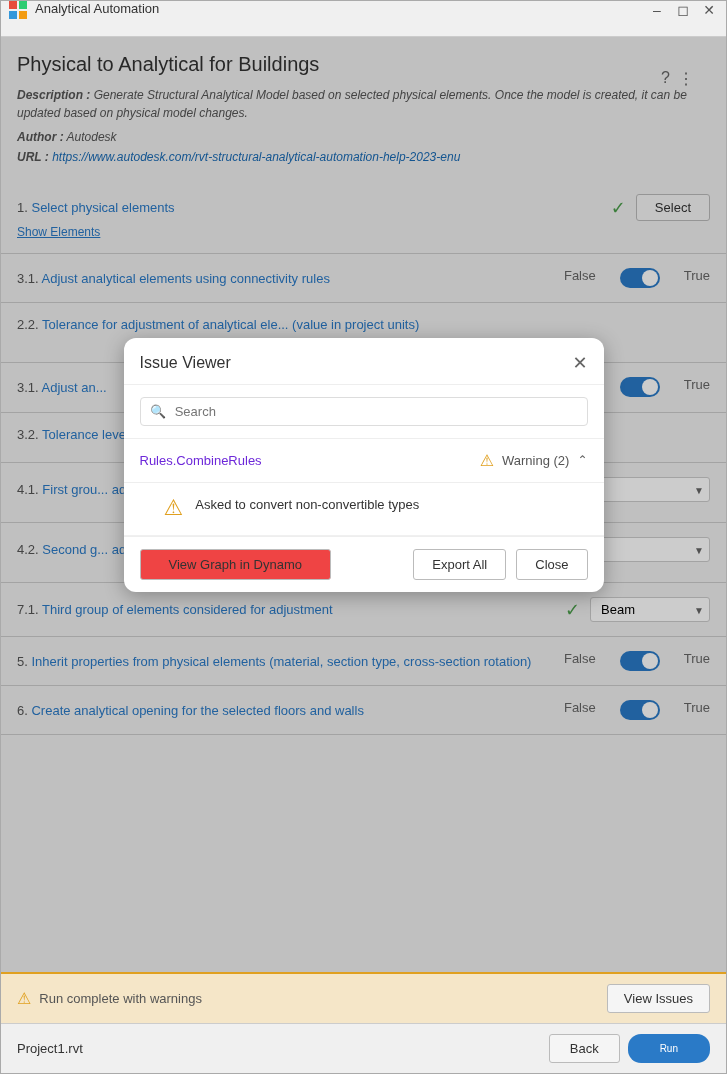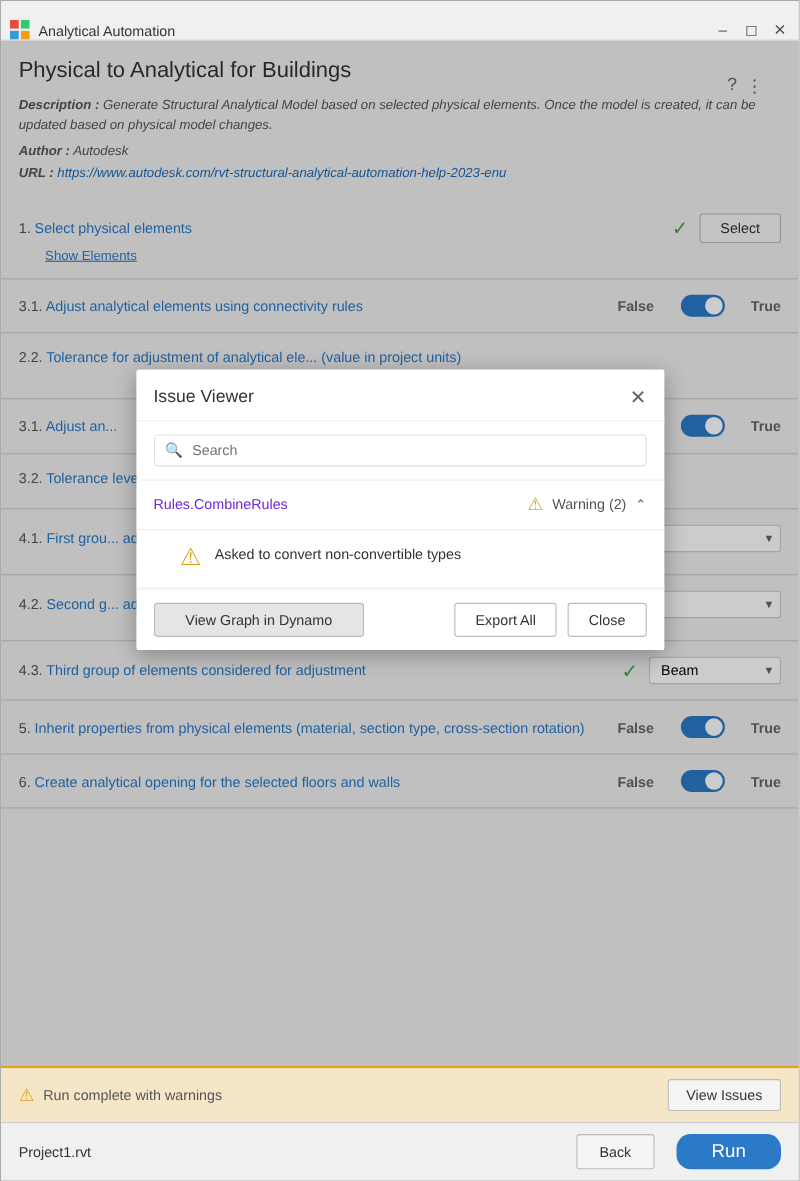--- a/index.html
+++ b/index.html
@@ -19,21 +19,21 @@
       background: #f0f0f0;
       display: flex;
       flex-direction: column;
       border: 1px solid #aaa;
     }
 
     .title-bar {
       background: #f0f0f0;
       height: 36px;
       display: flex;
-      align-items: flex-end;
+      align-items: flex-start;
       padding: 0 8px;
       border-bottom: 1px solid #ccc;
       flex-shrink: 0;
     }
 
     .title-bar-icon {
       width: 18px;
       height: 18px;
       margin-right: 8px;
       flex-shrink: 0;
@@ -163,34 +163,32 @@
       font-size: 13px;
       color: #333;
     }
 
     .show-elements {
       color: #2a7ac7;
       font-size: 12px;
       cursor: pointer;
       margin-top: 4px;
       display: inline-block;
-      margin-left: 24px;
     }
 
     .total-elements {
       font-size: 13px;
       color: #333;
       margin-top: 4px;
     }
 
     .toggle-row {
       display: flex;
-      align-items: center;
+      align-items: flex-start;
       gap: 24px;
-      font-weight: bold;
     }
 
     .toggle-label {
       font-size: 13px;
       color: #666;
     }
 
     .toggle {
       width: 40px;
       height: 20px;
@@ -283,60 +281,60 @@
       flex-shrink: 0;
     }
 
     .footer-file {
       font-size: 13px;
       color: #333;
     }
 
     .footer-buttons {
       display: flex;
-      gap: 20px;
+      gap: 8px;
     }
 
     .back-btn {
       padding: 6px 20px;
       background: #f5f5f5;
       border: 1px solid #bbb;
       border-radius: 3px;
       cursor: pointer;
       font-size: 13px;
       color: #333;
     }
 
     .run-btn {
       padding: 6px 32px;
       background: #2a7ac7;
       border: none;
       border-radius: 13px;
       cursor: pointer;
-      font-size: 17px;
+      font-size: 10px;
       color: white;
     }
 
     
     .modal-overlay {
       position: absolute;
       top: 0;
       left: 0;
       width: 100%;
       height: 100%;
       background: rgba(0,0,0,0.2);
       z-index: 100;
       display: flex;
       align-items: center;
       justify-content: center;
     }
 
     .modal {
       background: white;
-      border-radius: 2px;
+      border-radius: 12px;
       box-shadow: 0 4px 20px rgba(0,0,0,0.3);
       width: 480px;
       max-height: 400px;
       display: flex;
       flex-direction: column;
       position: relative;
       margin-top: -80px;
     }
 
     .modal-header {
@@ -452,21 +450,21 @@
     .modal-footer {
       padding: 12px 16px;
       display: flex;
       align-items: center;
       justify-content: space-between;
       border-top: 1px solid #eee;
     }
 
     .view-graph-btn {
       padding: 7px 28px;
-      background: #e5e5e5;
+      background: #ef4444;
       border: 1px solid #bbb;
       border-radius: 3px;
       cursor: pointer;
       font-size: 13px;
       color: #333;
       font-weight: 500;
     }
 
     .modal-footer-right {
       display: flex;
@@ -625,21 +623,21 @@
             <option value=""></option>
           </select>
           <span class="dropdown-arrow">▼</span>
         </div>
       </div>
     </div>
 
     <div class="section">
       <div class="section-row">
         <span>
-          <span class="section-num">4.3. </span><span class="section-name-blue">Third group of elements considered for adjustment</span>
+          <span class="section-num">7.1. </span><span class="section-name-blue">Third group of elements considered for adjustment</span>
         </span>
         <div class="section-right">
           <span class="check-icon">✓</span>
           <div class="dropdown-wrapper">
             <select class="dropdown-select">
               <option value="Beam">Beam</option>
             </select>
             <span class="dropdown-arrow">▼</span>
           </div>
         </div>

